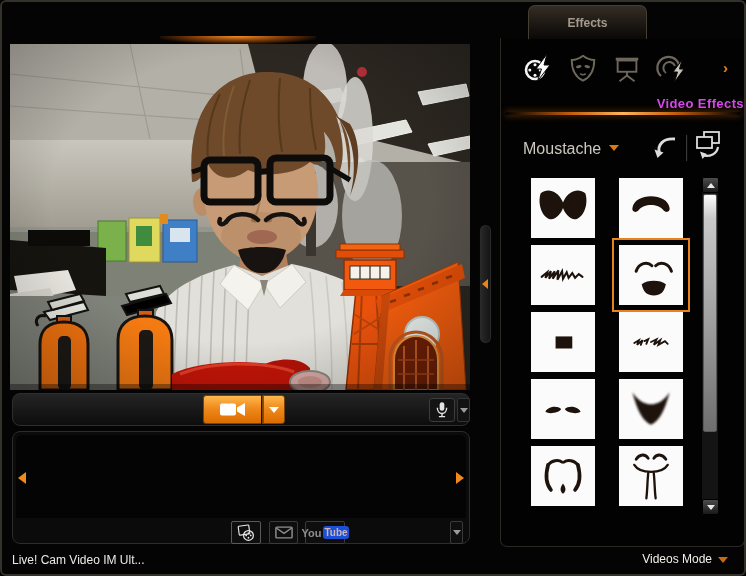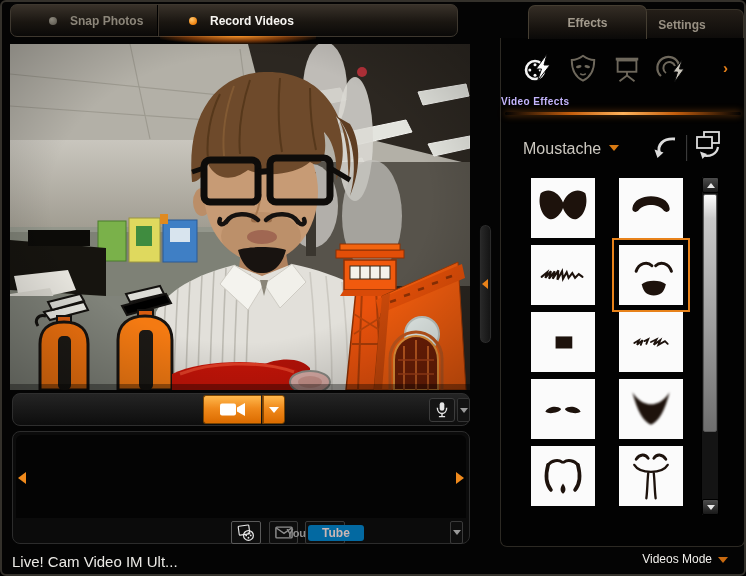--- a/index.html
+++ b/index.html
@@ -48,25 +48,25 @@
   .strip-arrow.left{left:5px;border-top:6px solid transparent;border-bottom:6px solid transparent;border-right:8px solid #f08a1c;}
   .strip-arrow.right{right:5px;border-top:6px solid transparent;border-bottom:6px solid transparent;border-left:8px solid #f08a1c;}
   .share-box{position:absolute;top:89px;height:23px;border:1px solid #3a3a3a;border-radius:2px;background:#0e0e0e;
              display:flex;align-items:center;justify-content:center;cursor:pointer;}
   .share-movie{left:218px;width:30px;border-color:#5a5a5a;}
   .share-email{left:256px;width:29px;}
   .share-youtube{left:292px;width:40px;gap:2px;text-align:center;}
   .share-pb{left:358px;width:79px;gap:3px;}
   .share-dd{left:437px;width:13px;}
   .yt-you{font-size:11px;font-weight:bold;color:#8f8f8f;}
-  .yt-tube{font-size:12px;font-weight:bold;color:#cbb6b4;background:#0369a1;border-radius:3px;padding:1px 14px;}
+  .yt-tube{font-size:10px;font-weight:bold;color:#cbb6b4;background:#1d4ed8;border-radius:3px;padding:1px 1px;}
   .pb-text{font-size:11px;color:#9a9a9a;}
 
   
-  .status-left{position:absolute;left:10px;top:551px;font-size:15px;color:#eceae6;}
+  .status-left{position:absolute;left:10px;top:551px;font-size:12px;color:#eceae6;}
   .mode-label{position:absolute;right:32px;top:550px;font-size:12px;color:#f2f0ec;cursor:pointer;}
   .mode-tri{position:absolute;right:16px;top:555px;width:0;height:0;cursor:pointer;
             border-left:5px solid transparent;border-right:5px solid transparent;border-top:6px solid #c96a10;}
 
   
   .splitter{position:absolute;left:477px;top:222px;width:13px;height:120px;border:1px solid #060606;border-radius:7px;
             background:linear-gradient(90deg,#2a2a2a,#131313);box-shadow:inset 0 0 0 1px #2b2b2b;cursor:pointer;}
   .splitter .tri{position:absolute;left:2px;top:54px;width:0;height:0;
             border-top:5px solid transparent;border-bottom:5px solid transparent;border-right:6px solid #e8821a;}
 
@@ -77,22 +77,22 @@
           background:linear-gradient(#342d25,#16120e 70%,#0a0908);
           border:1px solid #453e32;border-bottom:none;border-radius:7px 7px 0 0;}
   .rp-tab.settings{left:618px;top:7px;width:124px;height:30px;
           background:linear-gradient(#241e18,#0d0b09);
           border:1px solid #38332a;border-bottom:none;border-radius:7px 7px 0 0;color:#978f82;}
   .rp-body{position:absolute;left:498px;top:36px;width:245px;height:509px;background:#020202;
            border:1px solid #2c2923;border-top:none;border-radius:0 0 7px 7px;z-index:2;}
   .cat-row{position:absolute;left:0;top:12px;width:100%;height:38px;}
   .cat-icon{position:absolute;top:0;width:36px;height:36px;display:flex;align-items:center;justify-content:center;cursor:pointer;}
   .cat-more{position:absolute;left:222px;top:9px;color:#e8821a;font-size:15px;font-weight:bold;cursor:pointer;}
-  .ve-title{position:absolute;left:0;top:58px;width:100%;text-align:left;font-size:10px;font-weight:bold;
-            color:#c4b5fd;letter-spacing:.4px;}
+  .ve-title{position:absolute;left:0;top:58px;width:100%;text-align:right;font-size:13px;font-weight:bold;
+            color:#d946ef;letter-spacing:.4px;}
   .ve-underline{position:absolute;left:4px;top:74px;width:236px;height:3px;border-radius:2px;
             background:linear-gradient(90deg,rgba(230,110,15,0),rgba(230,110,15,.85) 28%,#ffb35c 50%,rgba(230,110,15,.85) 72%,rgba(230,110,15,0));
             box-shadow:0 0 7px rgba(240,130,30,.55);}
   .style-label{position:absolute;left:22px;top:102px;font-size:16px;color:#ccc8c0;cursor:pointer;}
   .style-caret{position:absolute;left:108px;top:107px;width:0;height:0;cursor:pointer;
             border-left:5px solid transparent;border-right:5px solid transparent;border-top:6px solid #d97a12;}
   .tool-undo{position:absolute;left:152px;top:96px;width:26px;height:26px;cursor:pointer;}
   .tool-div{position:absolute;left:185px;top:97px;width:1px;height:26px;background:#3a3a3a;box-shadow:1px 0 0 #0a0a0a;}
   .tool-apply{position:absolute;left:191px;top:92px;width:30px;height:30px;cursor:pointer;}
 
@@ -108,30 +108,20 @@
   .sb-tri-up{width:0;height:0;border-left:4px solid transparent;border-right:4px solid transparent;border-bottom:5px solid #e8e8e8;}
   .sb-tri-dn{width:0;height:0;border-left:4px solid transparent;border-right:4px solid transparent;border-top:5px solid #e8e8e8;}
   .sb-thumb{position:absolute;left:1px;top:17px;width:14px;height:238px;border:1px solid #585858;border-radius:2px;cursor:pointer;
             background:linear-gradient(#fdfdfd,#c9c9c9 10%,#9e9e9e 55%,#6e6e6e);}
 </style>
 </head>
 <body>
 
 <div class="window">
 
-  <div class="tabbar">
-    <div class="cap-tab">
-      <span class="tab-dot"></span>
-      <span>Snap Photos</span>
-    </div>
-    <div class="cap-tab rec active">
-      <span class="tab-dot"></span>
-      <span>Record Videos</span>
-    </div>
-  </div>
   <div class="tab-glow"></div>
 
   <div class="video">
     <svg width="460" height="346" viewBox="0 0 460 346">
       <defs>
         <linearGradient id="wallG" x1="0" y1="0" x2="0" y2="1">
           <stop offset="0" stop-color="#c9c6be"></stop>
             <stop offset="1" stop-color="#9e9a8f"></stop>
         </linearGradient>
         <radialGradient id="vig" cx="50%" cy="45%" r="75%">
@@ -317,23 +307,20 @@
   </div>
 
   <div class="status-left">Live! Cam Video IM Ult...</div>
   <div class="mode-label">Videos Mode</div>
   <div class="mode-tri"></div>
 
   <div class="splitter">
       <span class="tri"></span>
     </div>
 
-  <div class="rp-tab settings">
-      <span>Settings</span>
-    </div>
   <div class="rp-tab effects">
       <span>Effects</span>
     </div>
 
   <div class="rp-body">
     <div class="cat-row">
       <div class="cat-icon" style="left:20px">
         <svg width="32" height="32" viewBox="0 0 32 32">
           <circle cx="12" cy="18" r="9" fill="none" stroke="#f4f4f4" stroke-width="2.6"></circle>
           <circle cx="12" cy="12.8" r="1.5" fill="#f4f4f4"></circle>

